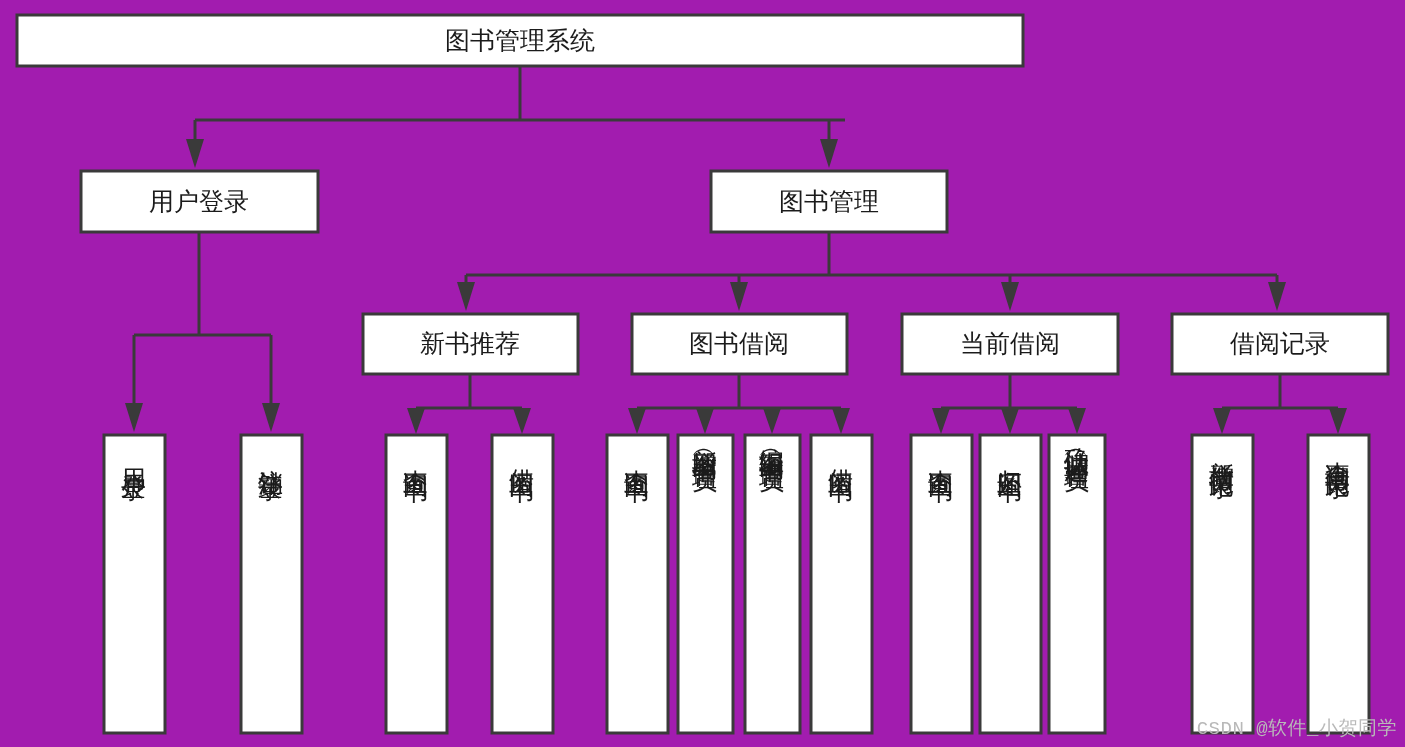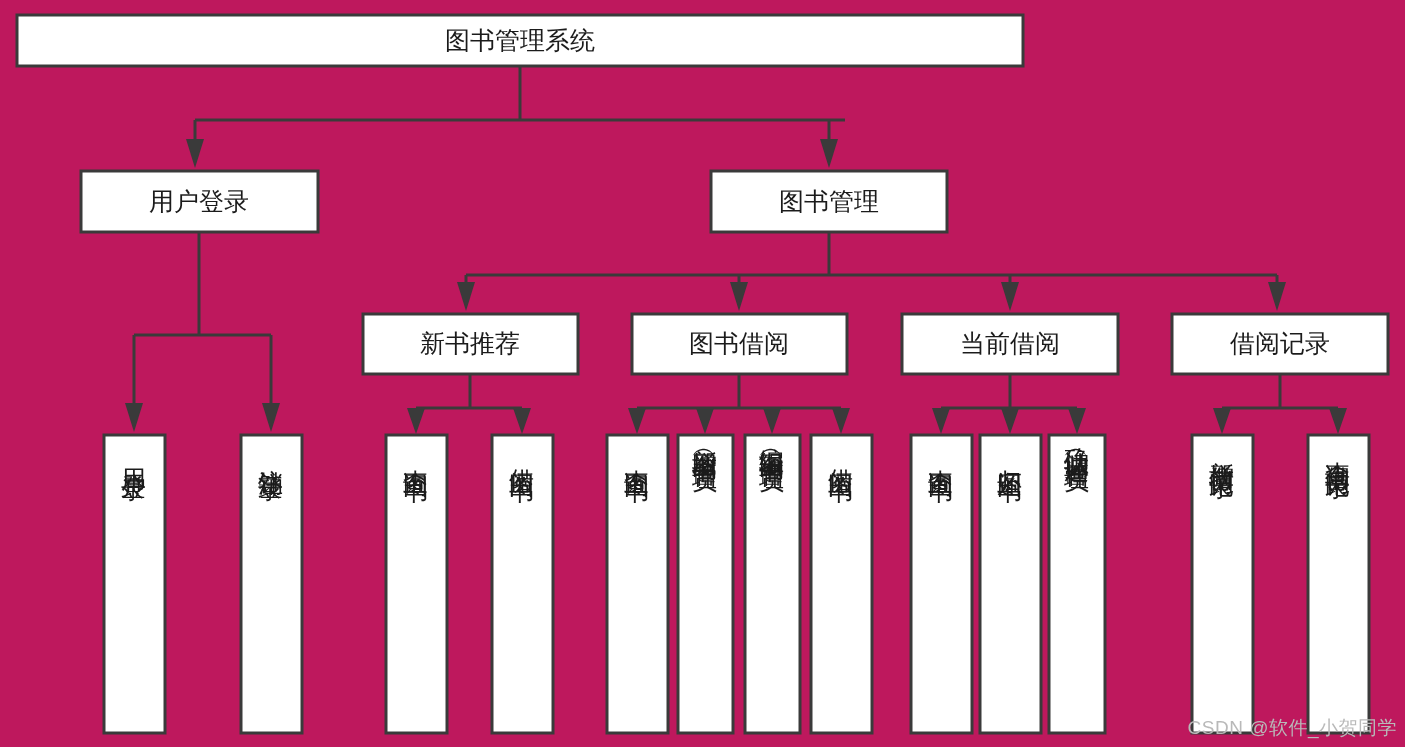--- a/index.html
+++ b/index.html
@@ -8,21 +8,21 @@
     padding: 0;
     background: #ffffff;
   }
   body {
     font-family: "Liberation Sans", "DejaVu Sans", sans-serif;
   }
   #diagram-root {
     position: relative;
     width: 1405px;
     height: 747px;
-    background: #be185d;
+    background: #a21caf;
     overflow: hidden;
   }
   svg.flow {
     position: absolute;
     left: 0;
     top: 0;
     width: 1405px;
     height: 747px;
     display: block;
   }
@@ -56,21 +56,21 @@
     text-orientation: upright;
     letter-spacing: 3px;
     text-anchor: middle;
   }
   .watermark {
     position: absolute;
     right: 8px;
     bottom: 6px;
     color: #b9b9b9;
     font-size: 19px;
-    font-family: Liberation Sans, sans-serif;
+    font-family: Liberation Mono, monospace;
     white-space: nowrap;
     user-select: none;
     letter-spacing: 0.5px;
   }
 </style>
 </head>
 <body>
 
 <div id="diagram-root">
 

